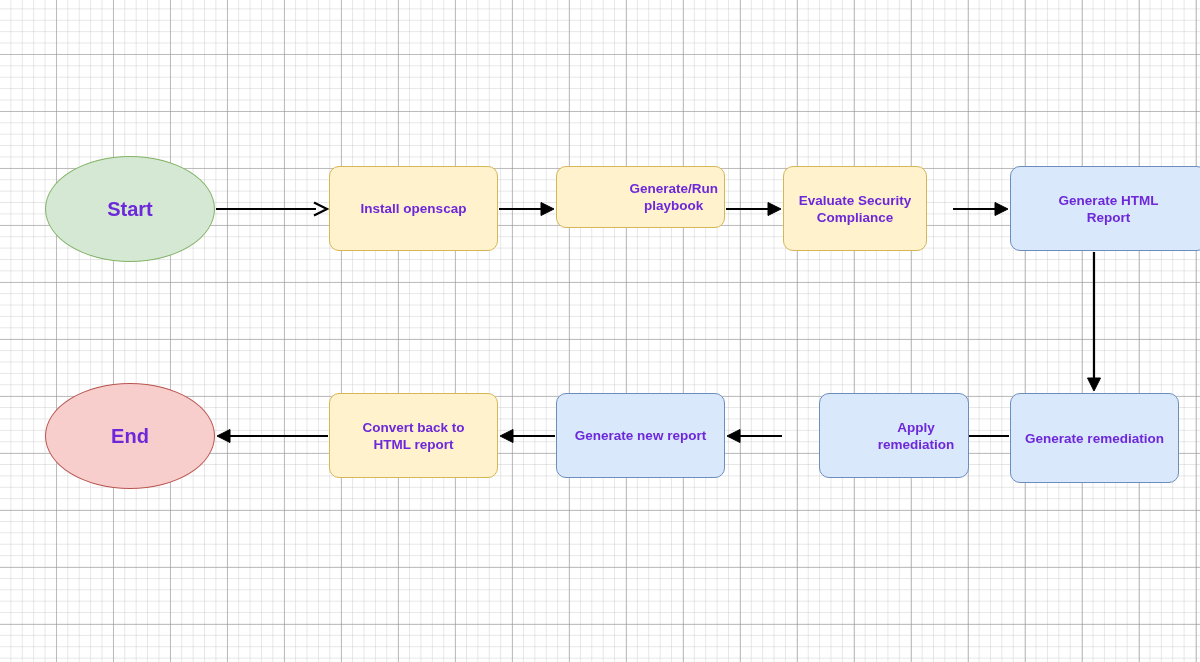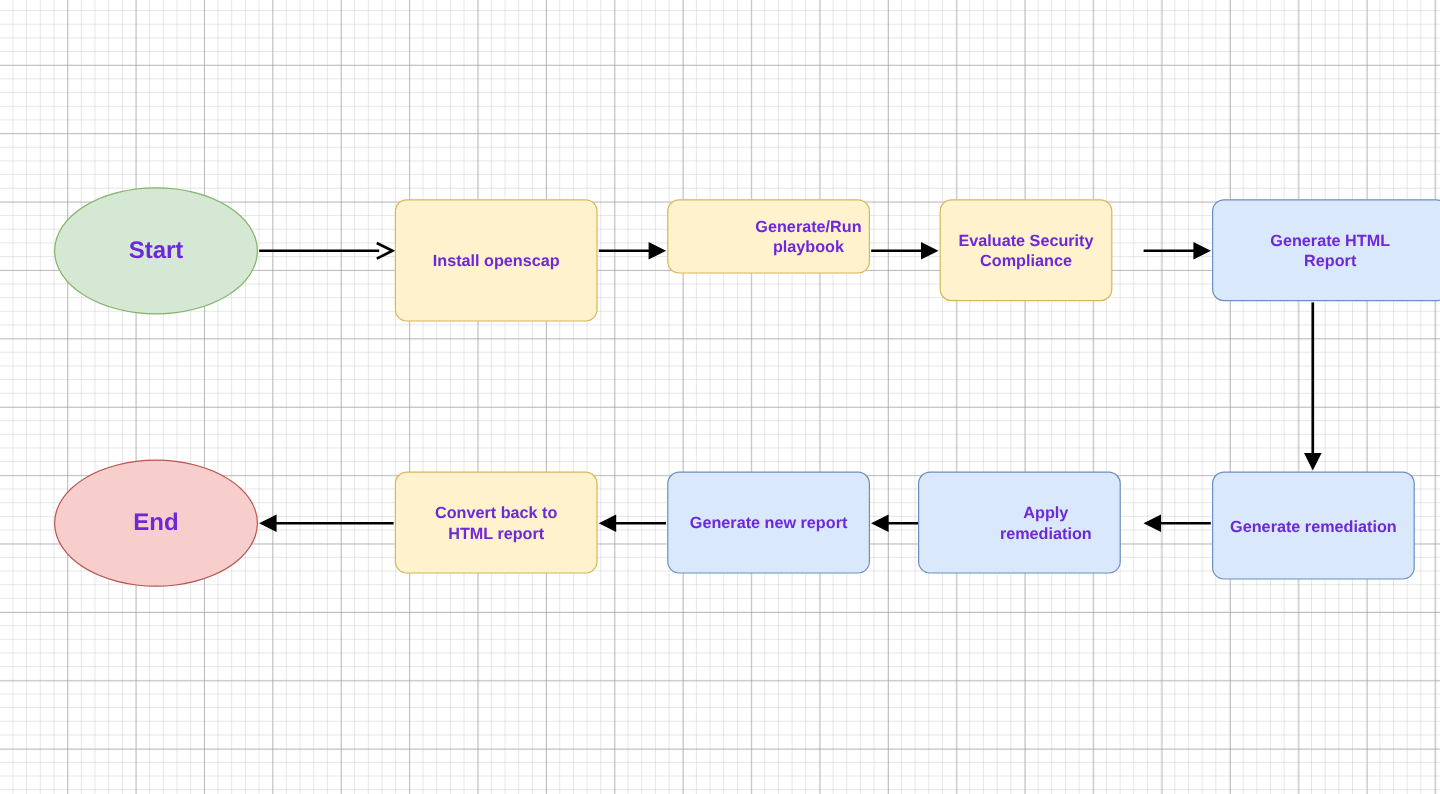--- a/index.html
+++ b/index.html
@@ -104,39 +104,39 @@
       <g>
         <line x1="328" y1="436" x2="228" y2="436" stroke="#000000" stroke-width="2.2"></line>
         <polygon points="217,436 230,429.5 230,442.5" fill="#000000" stroke="#000000" stroke-width="1"></polygon>
       </g>
     </svg>
 
   <div id="node-layer">
       <div class="node node-terminator" style="left: 45px; top: 156px; width: 170px; height: 106px; background-color: rgb(213, 232, 212); border-color: rgb(130, 179, 102);">
         <span class="node-label">Start</span>
       </div>
-      <div class="node node-process" style="left: 329px; top: 166px; width: 169px; height: 102px; background-color: rgb(255, 242, 204); border-color: rgb(214, 182, 86);">
+      <div class="node node-process" style="left: 329px; top: 166px; width: 169px; height: 85px; background-color: rgb(255, 242, 204); border-color: rgb(214, 182, 86);">
         <span class="node-label">Install openscap</span>
       </div>
       <div class="node node-process" style="left: 556px; top: 166px; width: 169px; height: 62px; background-color: rgb(255, 242, 204); border-color: rgb(214, 182, 86); justify-content: flex-end;">
         <span class="node-label">Generate/Run
 playbook</span>
       </div>
       <div class="node node-process" style="left: 783px; top: 166px; width: 144px; height: 85px; background-color: rgb(255, 242, 204); border-color: rgb(214, 182, 86);">
         <span class="node-label">Evaluate Security
 Compliance</span>
       </div>
       <div class="node node-process" style="left: 1010px; top: 166px; width: 197px; height: 85px; background-color: rgb(218, 232, 252); border-color: rgb(108, 142, 191);">
         <span class="node-label">Generate HTML
 Report</span>
       </div>
       <div class="node node-process" style="left: 1010px; top: 393px; width: 169px; height: 90px; background-color: rgb(218, 232, 252); border-color: rgb(108, 142, 191);">
         <span class="node-label">Generate remediation</span>
       </div>
-      <div class="node node-process" style="left: 765px; top: 393px; width: 169px; height: 85px; background-color: rgb(218, 232, 252); border-color: rgb(108, 142, 191); padding-left: 44px;">
+      <div class="node node-process" style="left: 819px; top: 393px; width: 150px; height: 85px; background-color: rgb(218, 232, 252); border-color: rgb(108, 142, 191); padding-left: 44px;">
         <span class="node-label">Apply remediation</span>
       </div>
       <div class="node node-process" style="left: 556px; top: 393px; width: 169px; height: 85px; background-color: rgb(218, 232, 252); border-color: rgb(108, 142, 191);">
         <span class="node-label">Generate new report</span>
       </div>
       <div class="node node-process" style="left: 329px; top: 393px; width: 169px; height: 85px; background-color: rgb(255, 242, 204); border-color: rgb(214, 182, 86);">
         <span class="node-label">Convert back to
 HTML report</span>
       </div>
       <div class="node node-terminator" style="left: 45px; top: 383px; width: 170px; height: 106px; background-color: rgb(248, 206, 204); border-color: rgb(184, 84, 80);">

